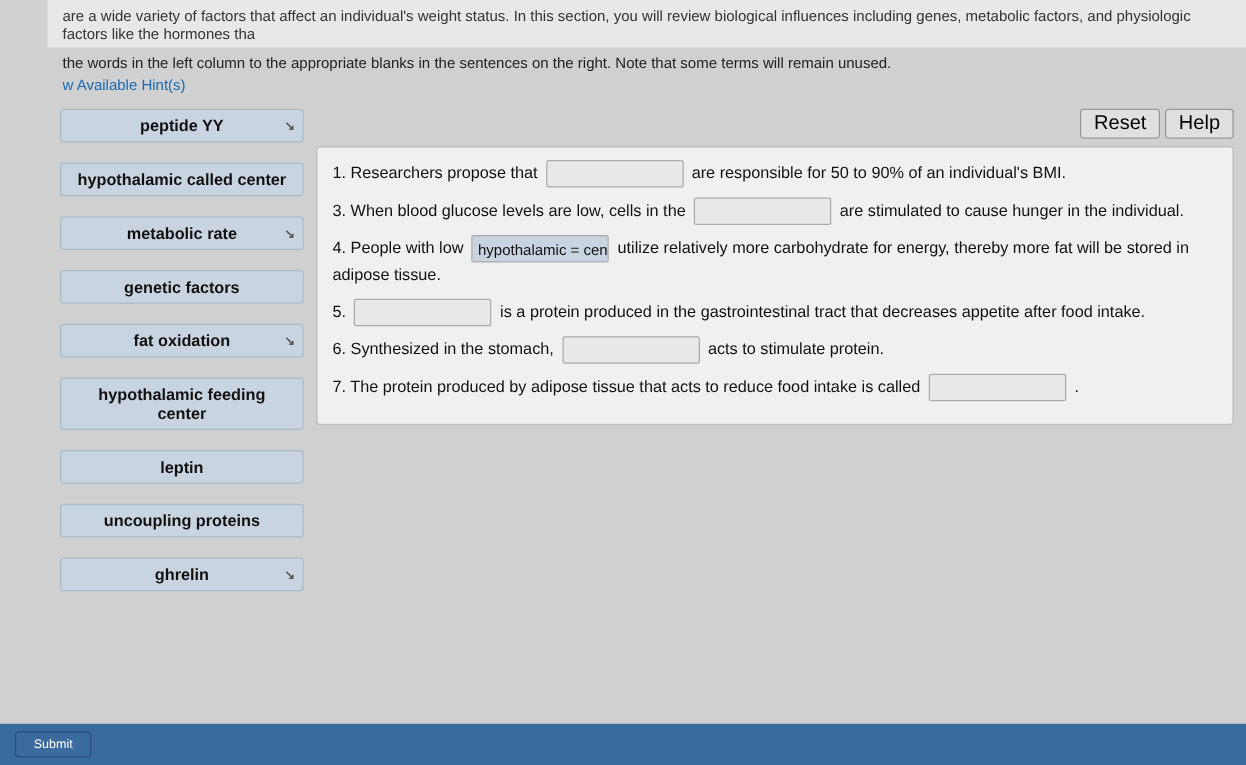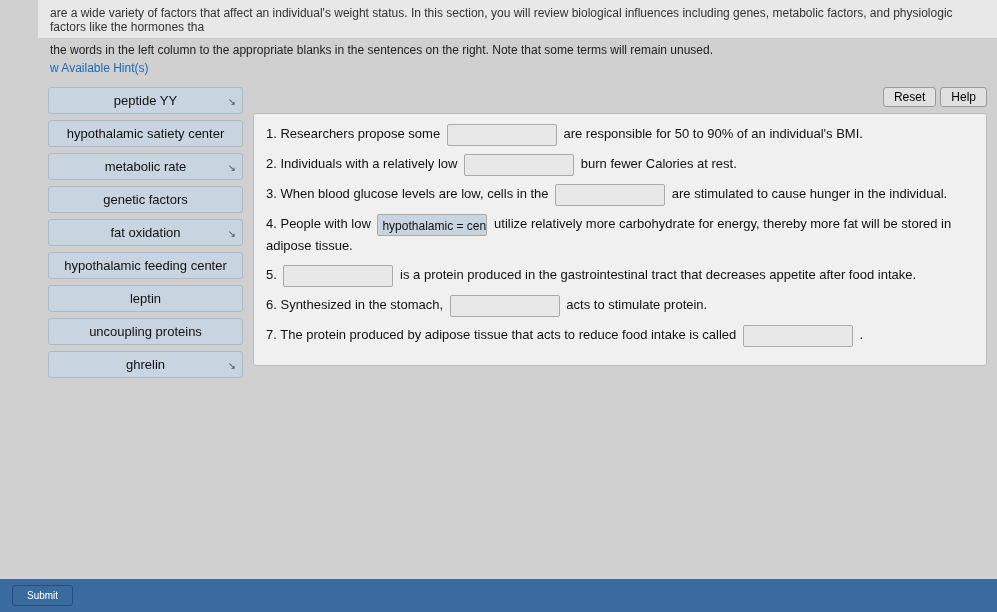--- a/index.html
+++ b/index.html
@@ -32,23 +32,24 @@
     }
     .main-container {
       display: flex;
       padding: 6px 10px 6px 10px;
       gap: 10px;
       background: #d0d0d0;
     }
     .left-column {
       display: flex;
       flex-direction: column;
-      gap: 6px;
+      gap: 16px;
       width: 195px;
       flex-shrink: 0;
+      font-weight: bold;
     }
     .term-box {
       background: #c8d4e0;
       border: 1px solid #aabbc8;
       border-radius: 3px;
       padding: 5px 10px;
       text-align: center;
       font-size: 13px;
       color: #111;
       cursor: grab;
@@ -71,21 +72,21 @@
       display: flex;
       justify-content: flex-end;
       gap: 4px;
       margin-bottom: 6px;
     }
     .btn-small {
       background: #e0e0e0;
       border: 1px solid #999;
       border-radius: 3px;
       padding: 2px 10px;
-      font-size: 12px;
+      font-size: 16px;
       cursor: pointer;
     }
     .sentences-box {
       background: #f0f0f0;
       border: 1px solid #bbb;
       border-radius: 3px;
       padding: 10px 12px;
     }
     .sentence-row {
       margin-bottom: 8px;
@@ -152,21 +153,21 @@
   <div class="main-container">
 
     <div class="left-column">
 
       <div class="term-box">
         <span>peptide YY</span>
         <span class="arrow">↘</span>
       </div>
 
       <div class="term-box">
-        <span>hypothalamic satiety center</span>
+        <span>hypothalamic called center</span>
       </div>
 
       <div class="term-box">
         <span>metabolic rate</span>
         <span class="arrow">↘</span>
       </div>
 
       <div class="term-box">
         <span>genetic factors</span>
       </div>
@@ -197,31 +198,25 @@
     <div class="right-column">
       <div class="top-buttons">
         <button class="btn-small">Reset</button>
         <button class="btn-small">Help</button>
       </div>
 
       <div class="sentences-box">
 
         <div class="sentence-row">
           <span>1.</span>
-          <span>Researchers propose some</span>
+          <span>Researchers propose that</span>
           <span class="blank"></span>
           <span>are responsible for 50 to 90% of an individual's BMI.</span>
         </div>
 
-        <div class="sentence-row">
-          <span>2.</span>
-          <span>Individuals with a relatively low</span>
-          <span class="blank"></span>
-          <span>burn fewer Calories at rest.</span>
-        </div>
 
         <div class="sentence-row">
           <span>3.</span>
           <span>When blood glucose levels are low, cells in the</span>
           <span class="blank"></span>
           <span>are stimulated to cause hunger in the individual.</span>
         </div>
 
         <div class="sentence-row">
           <span>4.</span>

